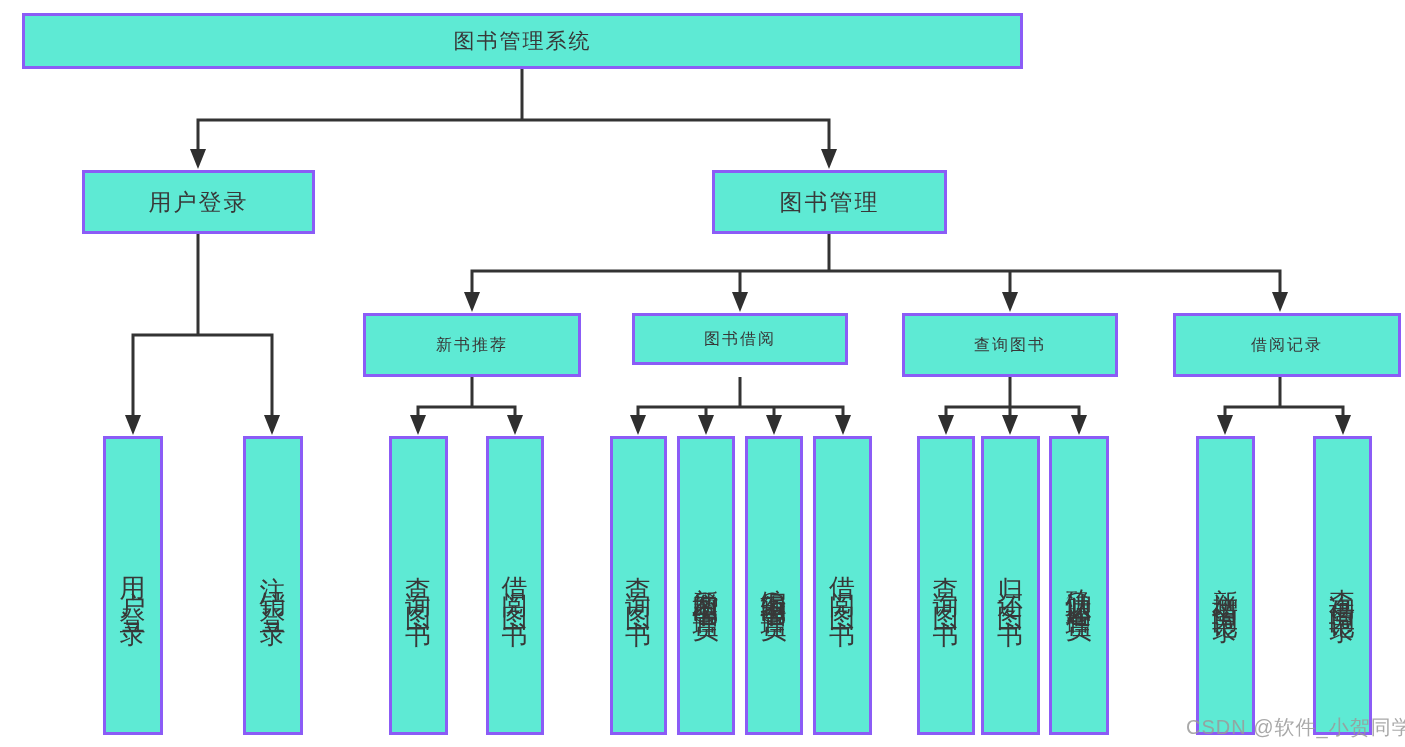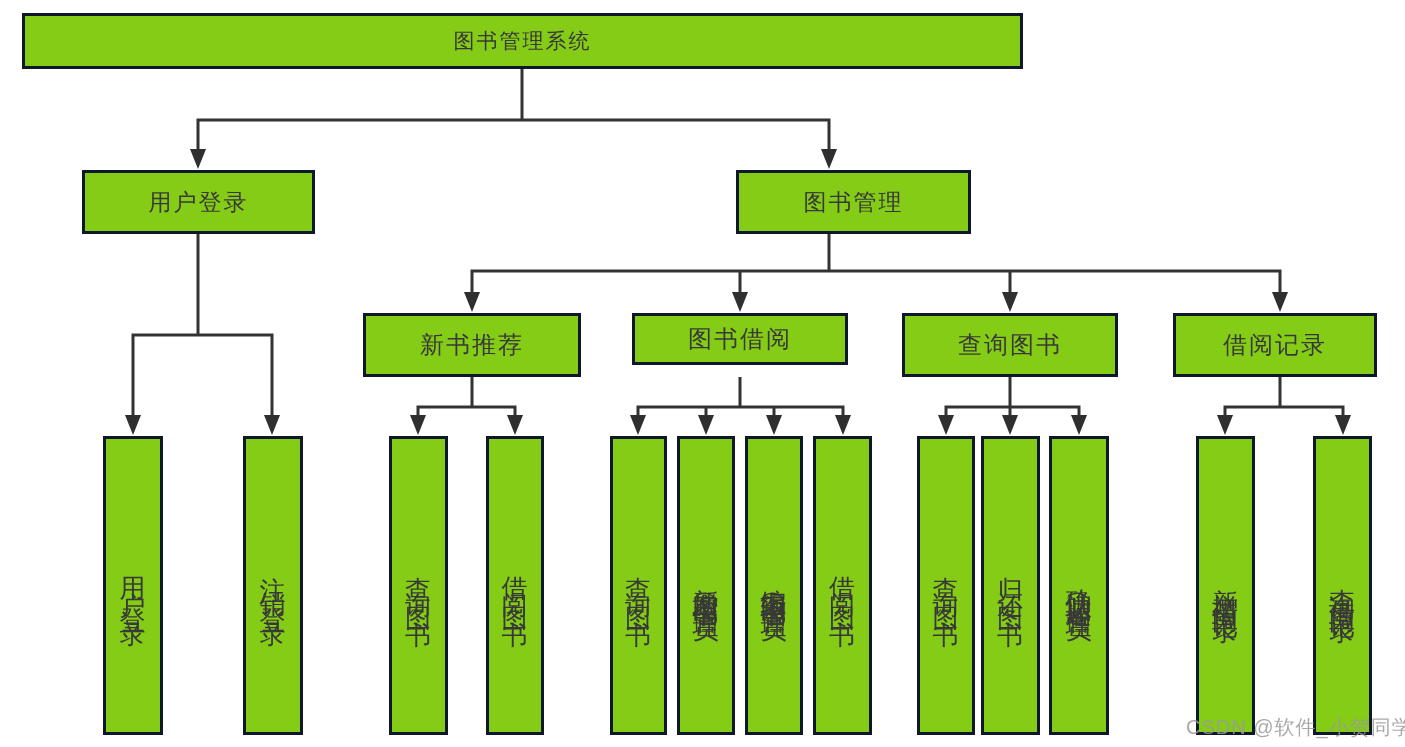--- a/index.html
+++ b/index.html
@@ -19,34 +19,34 @@
   .connectors path {
     fill: none;
     stroke: #333333;
     stroke-width: 3;
     stroke-linejoin: miter;
   }
   .connectors polygon { fill: #2f2f2f; }
   .box {
     position: absolute;
     box-sizing: border-box;
-    border: 3px solid #0f172a;
-    background: #84cc16;
+    border: 3px solid #8b5cf6;
+    background: #5eead4;
     display: flex;
     align-items: center;
     justify-content: center;
     color: #383838;
   }
   .hbox span {
     letter-spacing: 2px;
     white-space: nowrap;
   }
   .root-box { font-size: 21px; }
   .lvl2-box { font-size: 23px; }
-  .lvl3-box { font-size: 24px; text-align: right; }
+  .lvl3-box { font-size: 16px; text-align: right; }
   .leaf span.vtext {
     writing-mode: vertical-rl;
     text-orientation: mixed;
     font-size: 26px;
     line-height: 1;
     color: #383838;
   }
   .ls-wide  { letter-spacing: 15px; }
   .ls-mid   { letter-spacing: 6px;  }
   .ls-tight { letter-spacing: 4px;  }
@@ -112,34 +112,34 @@
     </g>
   </svg>
 
   <div class="box hbox root-box" style="left:22px;top:13px;width:1001px;height:56px">
     <span>图书管理系统</span>
   </div>
 
   <div class="box hbox lvl2-box" style="left:82px;top:170px;width:233px;height:64px">
     <span>用户登录</span>
   </div>
-  <div class="box hbox lvl2-box" style="left:736px;top:170px;width:235px;height:64px">
+  <div class="box hbox lvl2-box" style="left:712px;top:170px;width:235px;height:64px">
     <span>图书管理</span>
   </div>
 
   <div class="box hbox lvl3-box" style="left:363px;top:313px;width:218px;height:64px">
     <span>新书推荐</span>
   </div>
   <div class="box hbox lvl3-box" style="left:632px;top:313px;width:216px;height:52px">
     <span>图书借阅</span>
   </div>
   <div class="box hbox lvl3-box" style="left:902px;top:313px;width:216px;height:64px">
     <span>查询图书</span>
   </div>
-  <div class="box hbox lvl3-box" style="left:1173px;top:313px;width:204px;height:64px">
+  <div class="box hbox lvl3-box" style="left:1173px;top:313px;width:228px;height:64px">
     <span>借阅记录</span>
   </div>
 
   <div class="box leaf" style="left:103px;top:436px;width:60px;height:299px">
     <span class="vtext ls-wide">用户登录</span>
   </div>
   <div class="box leaf" style="left:243px;top:436px;width:60px;height:299px">
     <span class="vtext ls-wide">注销登录</span>
   </div>
 

